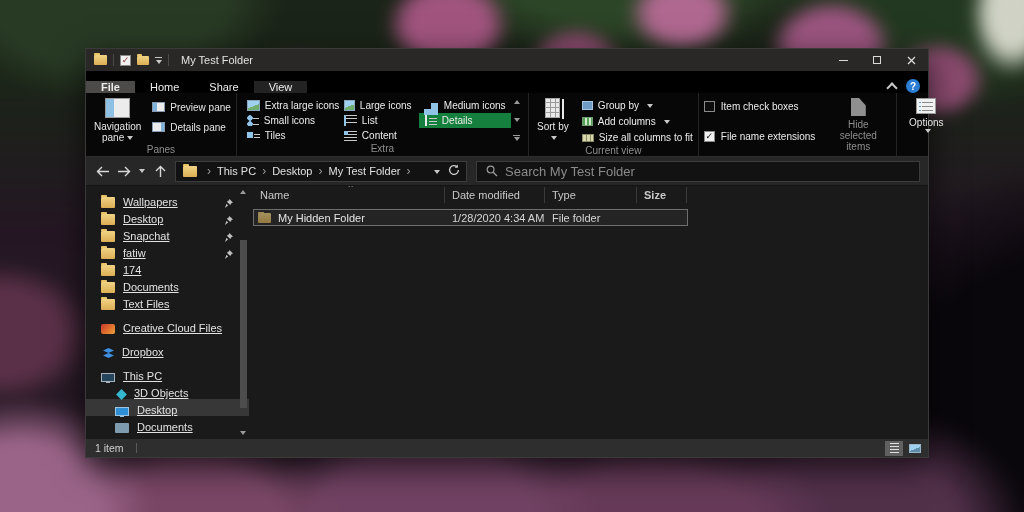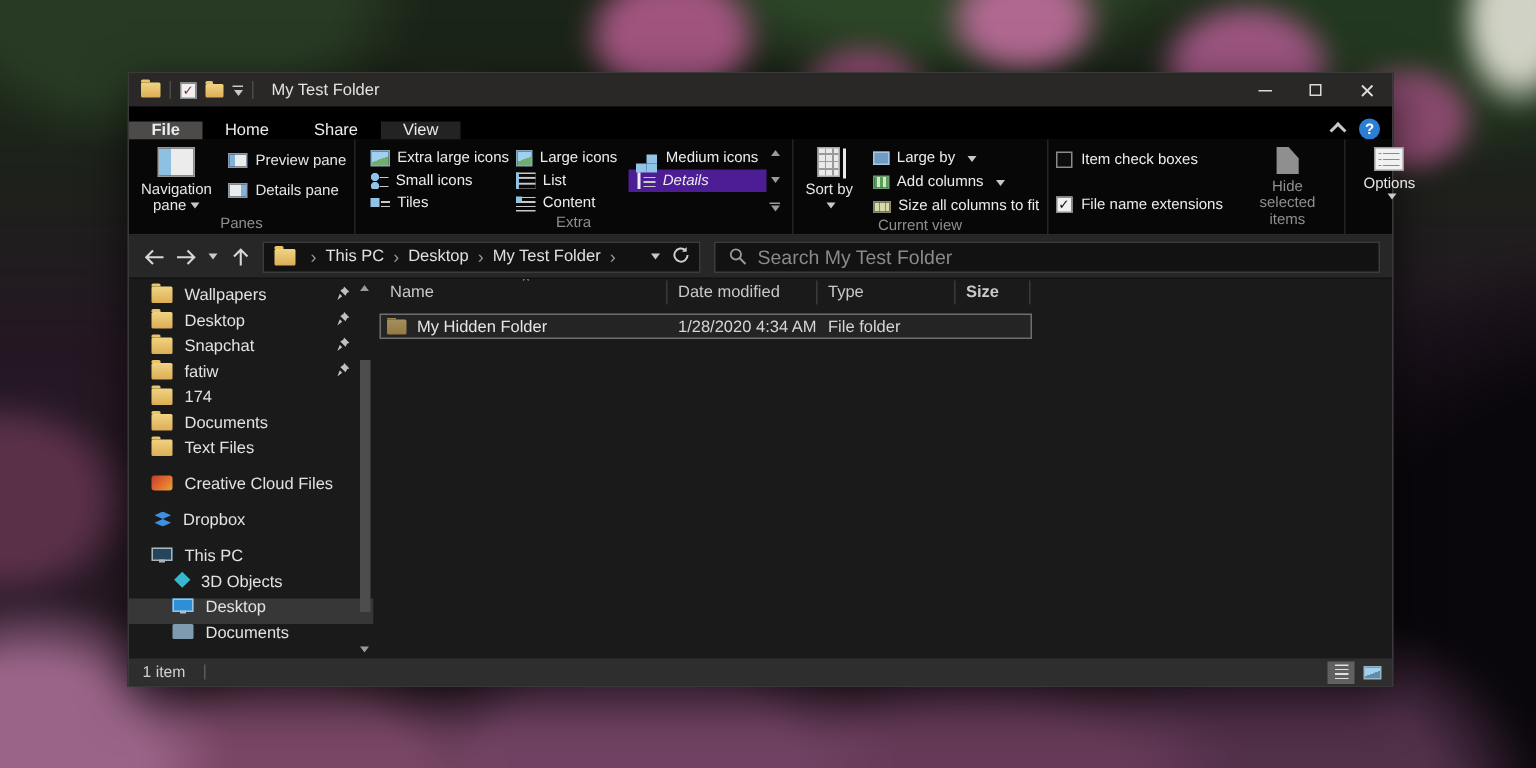--- a/index.html
+++ b/index.html
@@ -83,21 +83,21 @@
   .smallbtn { display:flex; align-items:center; gap:5px; height:14px; font-size:10px; color:#e6e6e6; white-space:nowrap; }
   .pico { width:13px; height:10px; border:1px solid #8a9ab0; flex:0 0 auto; }
   .pico.preview-pane { background:linear-gradient(90deg,#7fb3d9 0 4px,#ececec 4px); }
   .pico.details-pane { background:linear-gradient(90deg,#ececec 0 8px,#7fb3d9 8px); }
 
   
   .gallery { display:grid; grid-auto-flow:column; grid-template-rows:repeat(3,15px);
     grid-template-columns:97px 80px 92px; align-items:center; margin-top:2px; }
   .gitem { display:flex; align-items:center; gap:5px; height:15px; padding:0 5px;
     font-size:10px; color:#ececec; white-space:nowrap; }
-  .gitem.selected { background:#4c1d95;font-style:italic; }
+  .gitem.selected { background:#15803d; }
   .gicon { width:13px; height:11px; position:relative; flex:0 0 auto; }
   .gicon.extra-large-icons { border:1px solid #8aa8bc; background:linear-gradient(160deg,#9fd0ef 0 55%,#6fae6f 55%); }
   .gicon.large-icons { width:11px; height:11px; border:1px solid #8aa8bc; background:linear-gradient(160deg,#9fd0ef 0 55%,#6fae6f 55%); }
   .gicon.small-icons { width:12px; height:11px;
     background:radial-gradient(circle at 3px 3px,#8fc3e8 0 2.5px,transparent 3px),
                radial-gradient(circle at 3px 9px,#8fc3e8 0 2.5px,transparent 3px),
                repeating-linear-gradient(0deg,transparent 0 2px,#c9c9c9 2px 3px,transparent 3px 6px);
     background-position:0 0,0 0,6px 0; background-size:6px 6px,6px 12px,6px 12px; background-repeat:no-repeat; }
   .gicon.tiles-view { width:13px; height:11px; }
   .gicon.tiles-view::before { content:""; position:absolute; left:0; top:2px; width:6px; height:6px; background:#8fc3e8; }
@@ -166,21 +166,21 @@
   .searchbox { flex:1; height:21px; background:#121212; border:1px solid #3c3c3c;
     display:flex; align-items:center; margin-left:6px; }
   .searchbox input { background:transparent; border:none; outline:none; color:#9a9a9a;
     font-size:13px; width:100%; font-family:inherit; }
   .searchbox input::placeholder { color:#8a8a8a; }
   .mag { margin:0 7px 0 9px; flex:0 0 auto; display:flex; }
 
   
   .main { flex:1; display:flex; overflow:hidden; background:#1a1a1a; }
   .sidebar { width:163px; position:relative; overflow:hidden; padding-top:5px; flex:0 0 auto; }
-  .sitem { display:flex; align-items:flex-start; height:17px; padding-left:15px; color:#e2e2e2; white-space:nowrap; }
+  .sitem { display:flex; align-items:flex-end; height:17px; padding-left:15px; color:#e2e2e2; white-space:nowrap;text-decoration:underline; }
   .sitem.gap { margin-top:7px; }
   .sitem.indent { padding-left:29px; }
   .sitem.selected { background:#373737; }
   .sicon { width:14px; height:11px; position:relative; flex:0 0 auto; margin-right:8px; }
   .folder { background:linear-gradient(180deg,#f0d383,#dcae55); border-radius:1px; position:relative; }
   .folder::before { content:""; position:absolute; top:-2px; left:0; width:45%; height:2px;
     background:#e9c468; border-radius:1px 1px 0 0; }
   .sicon.creative-cloud { height:10px; border-radius:2px; background:linear-gradient(135deg,#c33b2e,#e2702f 55%,#e8a33c); }
   .sicon.dropbox { width:11px; height:10px; background:#3d8fe0; margin-left:2px;
     clip-path:polygon(50% 0,100% 25%,50% 50%,100% 75%,50% 100%,0 75%,50% 50%,0 25%); }
@@ -355,21 +355,21 @@
     <div class="rgroup">
       <div class="rcontent">
         <div class="bigbtn" style="width:38px">
           <span class="bicon sort-icon"></span>
           <span><span>Sort by</span><span class="dd"></span></span>
         </div>
         <div class="cv-col">
 
         <div class="cvitem">
               <span class="cvico group-by"></span>
-              <span>Large by</span>
+              <span>Group by</span>
               <span class="dd"></span>
             </div>
             <div class="cvitem">
               <span class="cvico add-columns"></span>
               <span>Add columns</span>
               <span class="dd"></span>
             </div>
             <div class="cvitem">
               <span class="cvico size-columns"></span>
               <span>Size all columns to fit</span>

